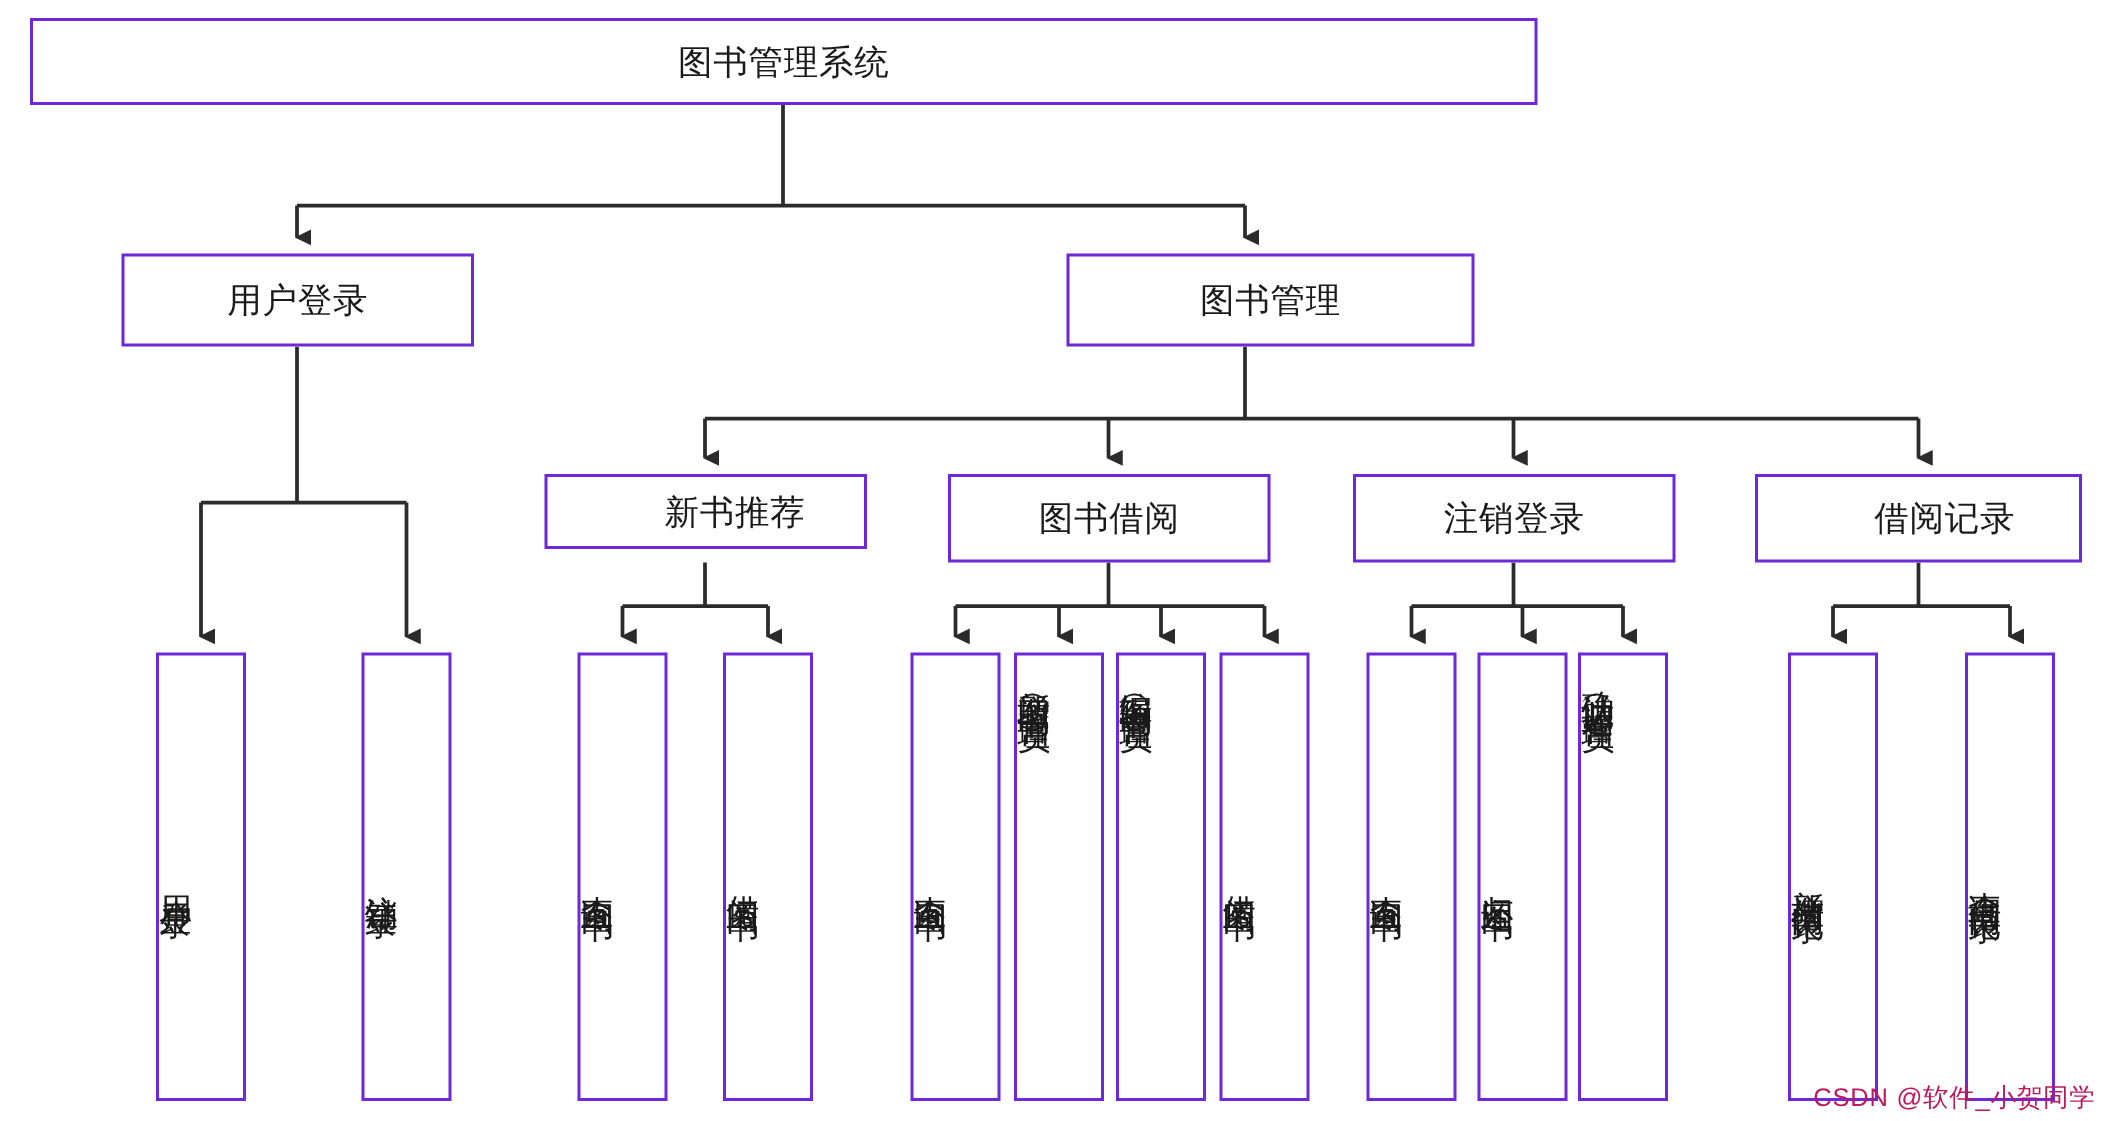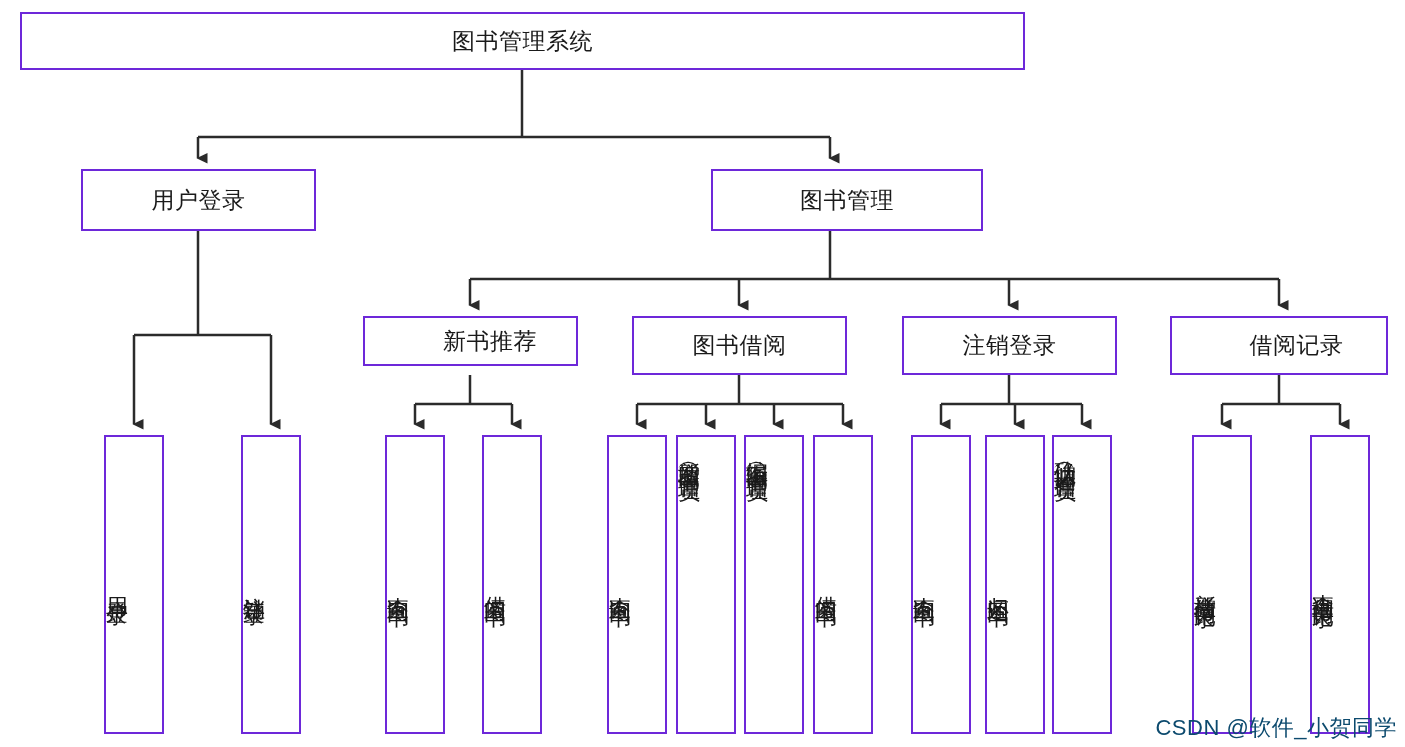--- a/index.html
+++ b/index.html
@@ -70,22 +70,22 @@
     stroke-width: 2.5;
     fill: none;
   }
   .arrowhead {
     fill: #2b2b2b;
   }
   #watermark {
     position: absolute;
     right: 8px;
     bottom: 4px;
-    font-size: 22px;
-    color: #0c4a6e;
+    font-size: 17px;
+    color: #be185d;
     white-space: nowrap;
     letter-spacing: 0.5px;
   }
 </style>
 </head>
 <body>
 
 <div id="canvas">
 
   <svg id="wires" viewBox="0 0 1405 747">

